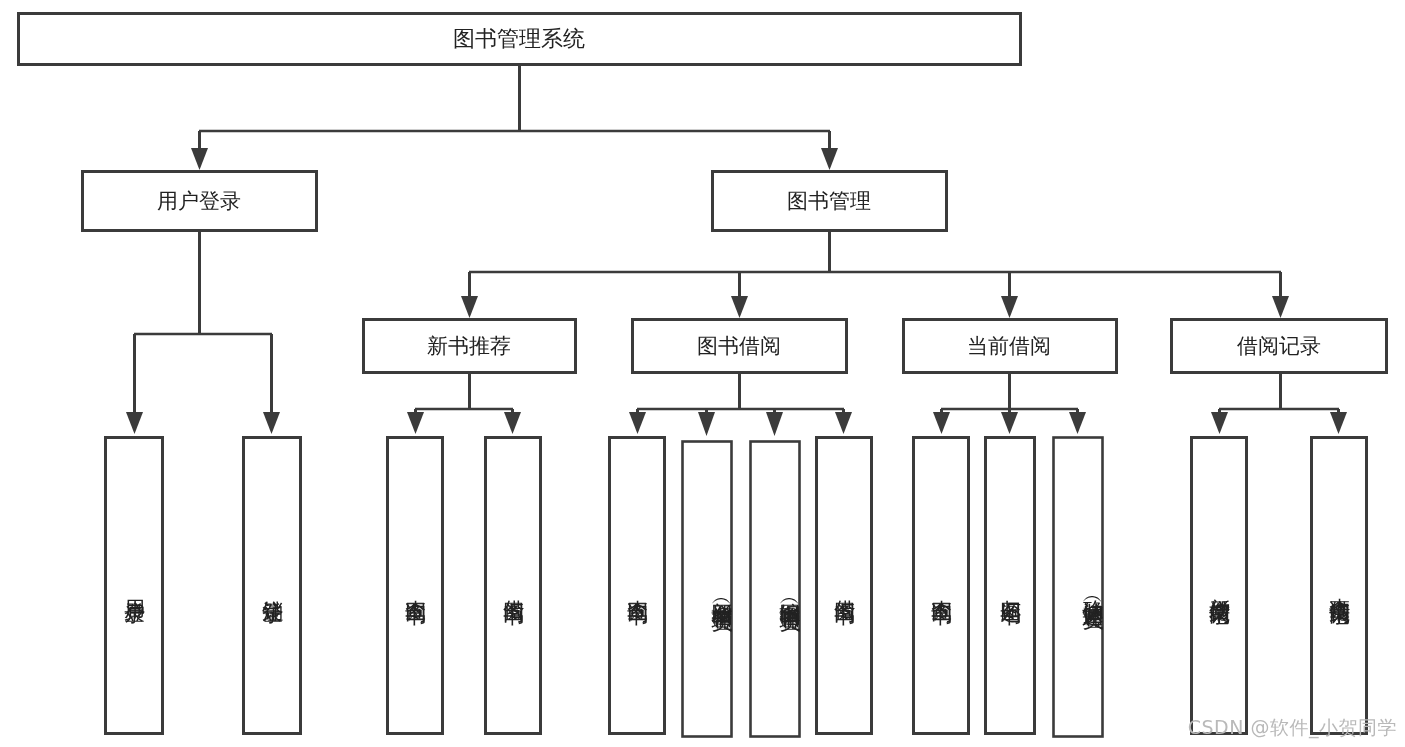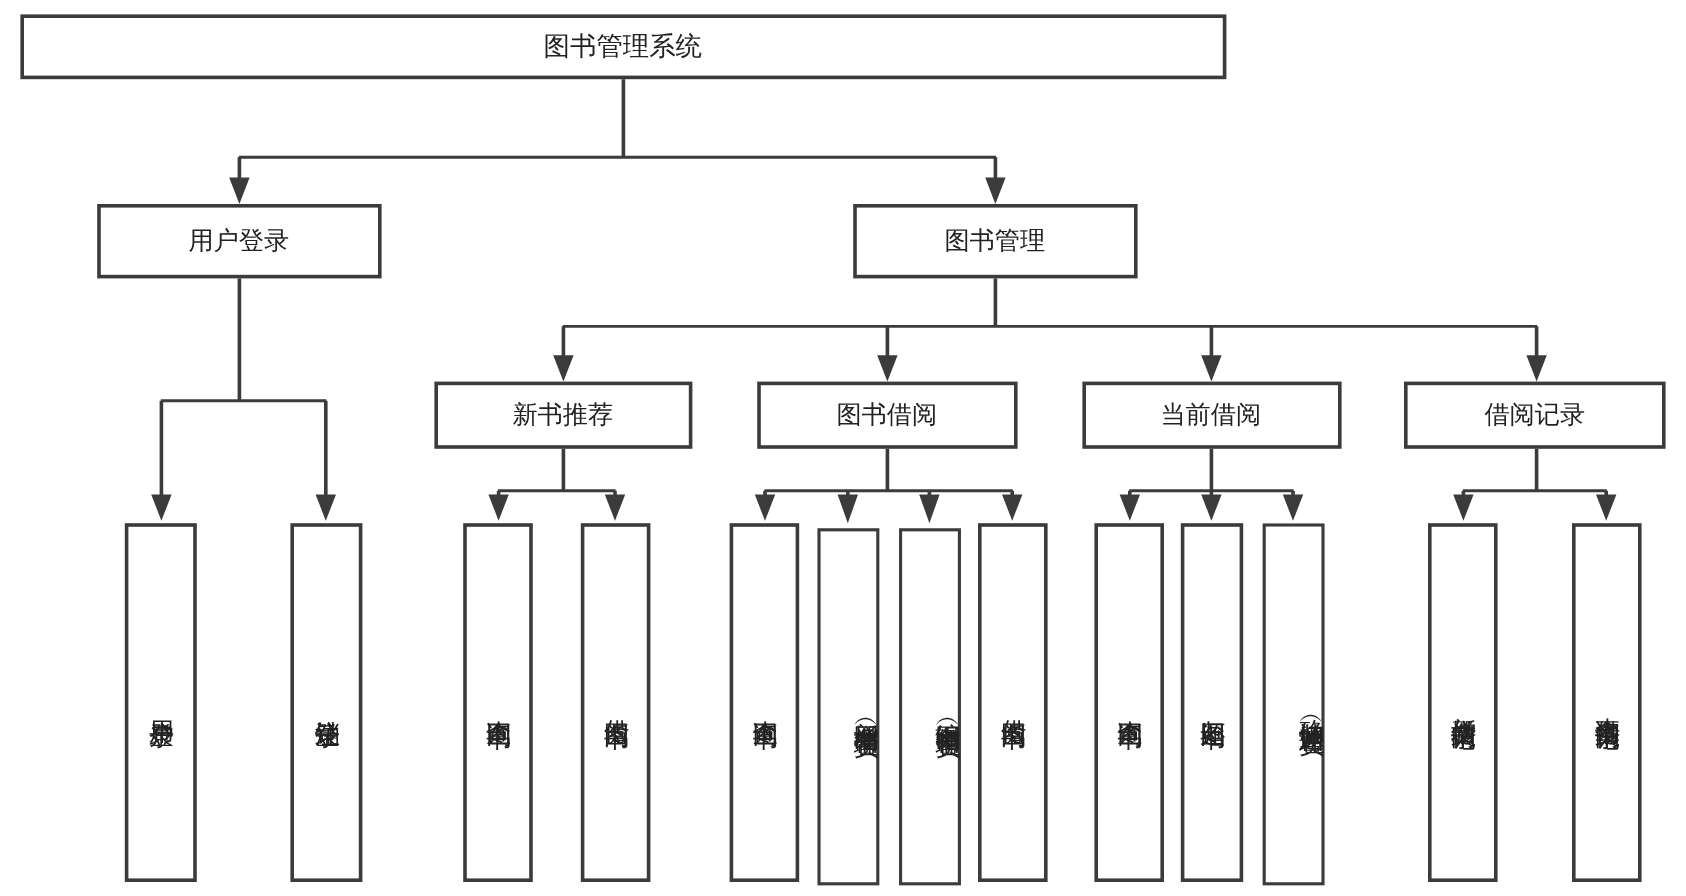--- a/index.html
+++ b/index.html
@@ -196,13 +196,14 @@
   <div class="leaf-label" style="left:749px;top:440px;width:52px;height:298px;align-items:flex-start;padding-top:6px;box-sizing:border-box;">编辑图书（管理员）</div>
   <div class="leaf-label" style="left:815px;top:436px;width:58px;height:299px;">借阅图书</div>
 
   <div class="leaf-label" style="left:912px;top:436px;width:58px;height:299px;">查询图书</div>
   <div class="leaf-label" style="left:984px;top:436px;width:52px;height:299px;">归还图书</div>
   <div class="leaf-label" style="left:1052px;top:436px;width:52px;height:302px;align-items:flex-start;padding-top:6px;box-sizing:border-box;">确认归还（管理员）</div>
 
   <div class="leaf-label" style="left:1190px;top:436px;width:58px;height:299px;">新增借阅记录</div>
   <div class="leaf-label" style="left:1310px;top:436px;width:58px;height:299px;">查询借阅记录</div>
 
+  <div class="watermark">CSDN @软件_小贺同学</div>
 </div>
 
 </body></html>

